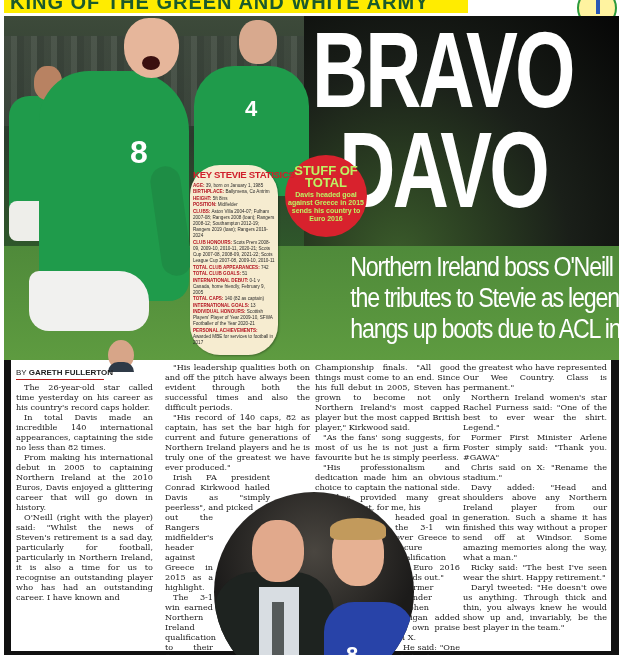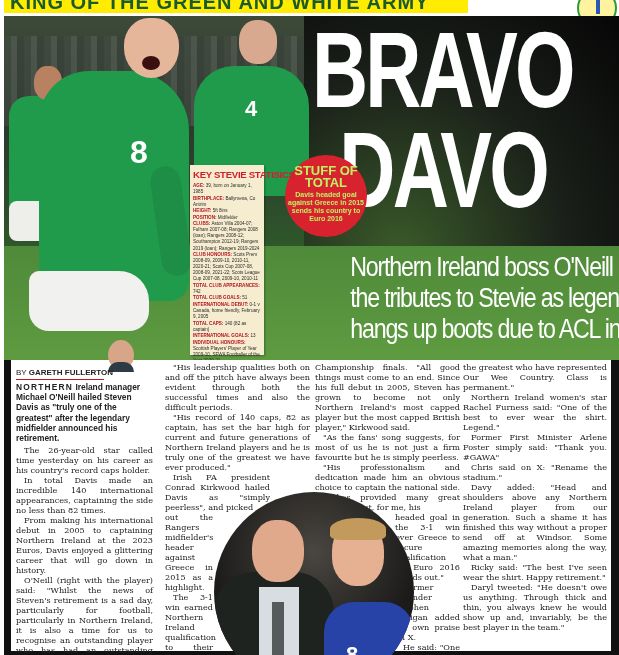--- a/index.html
+++ b/index.html
@@ -39,23 +39,23 @@
   .headline .l2 { display: block; padding-left: 38px; }
 
   .subhead { position: absolute; left: 308px; top: 252px; width: 302px; text-align: right; font-family: "Liberation Sans", sans-serif;
     color: #fff; font-size: 27px; line-height: 31px; letter-spacing: -1.4px; transform: scaleX(.86); transform-origin: right top; white-space: nowrap; }
 
   .stuff { position: absolute; left: 285px; top: 155px; width: 82px; height: 82px; border-radius: 50%; background: #d8222d;
     color: #bef264; text-align: center; font-family: Liberation Sans, sans-serif; padding-top: 10px; }
   .stuff .t { font-weight: 900; font-size: 13px; line-height: 12px; }
   .stuff .b { font-weight: 700; font-size: 7px; line-height: 8px; margin-top: 2px; }
 
-  .stats { position: absolute; left: 190px; top: 165px; width: 74px; height: 190px; background: #f6ecd0; padding: 4px 3px;
+  .stats { position: absolute; left: 190px; top: 165px; width: 88px; height: 190px; background: #f6ecd0; padding: 4px 3px;
     font-family: "Liberation Sans", sans-serif; font-size: 4.6px; line-height: 6.1px; color: #2a2a2a;
-    box-shadow: 1px 1px 2px rgba(0,0,0,.3); }
+    box-shadow: 1px 1px 2px rgba(0,0,0,.3); border-radius: 30px; }
   .stats h3 { font-size: 9.6px; line-height: 11px; color: #d01f2b; font-weight: 700; letter-spacing: -.3px; margin-bottom: 3px; white-space: nowrap; }
   .stats .k { color: #b3121f; font-weight: 700; }
   .stats .row { margin-bottom: .4px; }
 
   .byline-photo { position: absolute; left: 108px; top: 340px; width: 26px; height: 30px; border-radius: 50%; background: #d7a588; }
   .byline-photo::after { content: ""; position: absolute; left: 0; top: 22px; width: 26px; height: 10px; background: #2f3a47; border-radius: 10px 10px 0 0; }
 
   .article { position: absolute; top: 360px; left: 4px; width: 615px; height: 295px; background: #fff; }
   .leftrule { position: absolute; left: 4px; top: 360px; width: 7px; height: 295px; background: #111; }
   .bottomrule { position: absolute; left: 4px; top: 651px; width: 615px; height: 4px; background: #111; }
@@ -150,24 +150,23 @@
 
 <div class="article"></div>
 <div class="leftrule"></div>
 <div class="rightrule"></div>
 <div class="bottomrule"></div>
 
 <div class="byline-photo"></div>
 
 <div class="col col1">
   <div class="byline"><span>BY </span><b>GARETH FULLERTON</b></div>
-  <div class="intro"><span class="cap">NORTHERN</span><span> Ireland manager Michael O'Neill hailed Steven Davis as "truly one of the greatest" after the legendary midfielder announced his retirement.</span></div>
   <p>The 26-year-old star called time yesterday on his career as his country's record caps holder.</p>
   <p>In total Davis made an incredible 140 international appearances, captaining the side no less than 82 times.</p>
-  <p>From making his international debut in 2005 to captaining Northern Ireland at the 2023 Euros, Davis enjoyed a glittering career that will go down in history.</p>
+  <p>From making his international debut in 2005 to captaining Northern Ireland at the 2010 Euros, Davis enjoyed a glittering career that will go down in history.</p>
   <p>O'Neill (right with the player) said: "Whilst the news of Steven's retirement is a sad day, particularly for football, particularly in Northern Ireland, it is also a time for us to recognise an outstanding player who has had an outstanding career. I have known and</p>
 </div>
 
 <div class="col col2">
   <p>"His leadership qualities both on and off the pitch have always been evident through both the successful times and also the difficult periods.</p>
   <p>"His record of 140 caps, 82 as captain, has set the bar high for current and future generations of Northern Ireland players and he is truly one of the greatest we have ever produced."</p>
   <p style="width:105px">Irish FA president Conrad Kirkwood hailed Davis as "simply peerless", and picked</p>
   <div class="wrap-short">
     <p style="text-indent:0">out the Rangers midfielder's header against Greece in 2015 as a highlight.</p>
     <p>The 3-1 win earned Northern Ireland qualification to their first-ever European</p>

